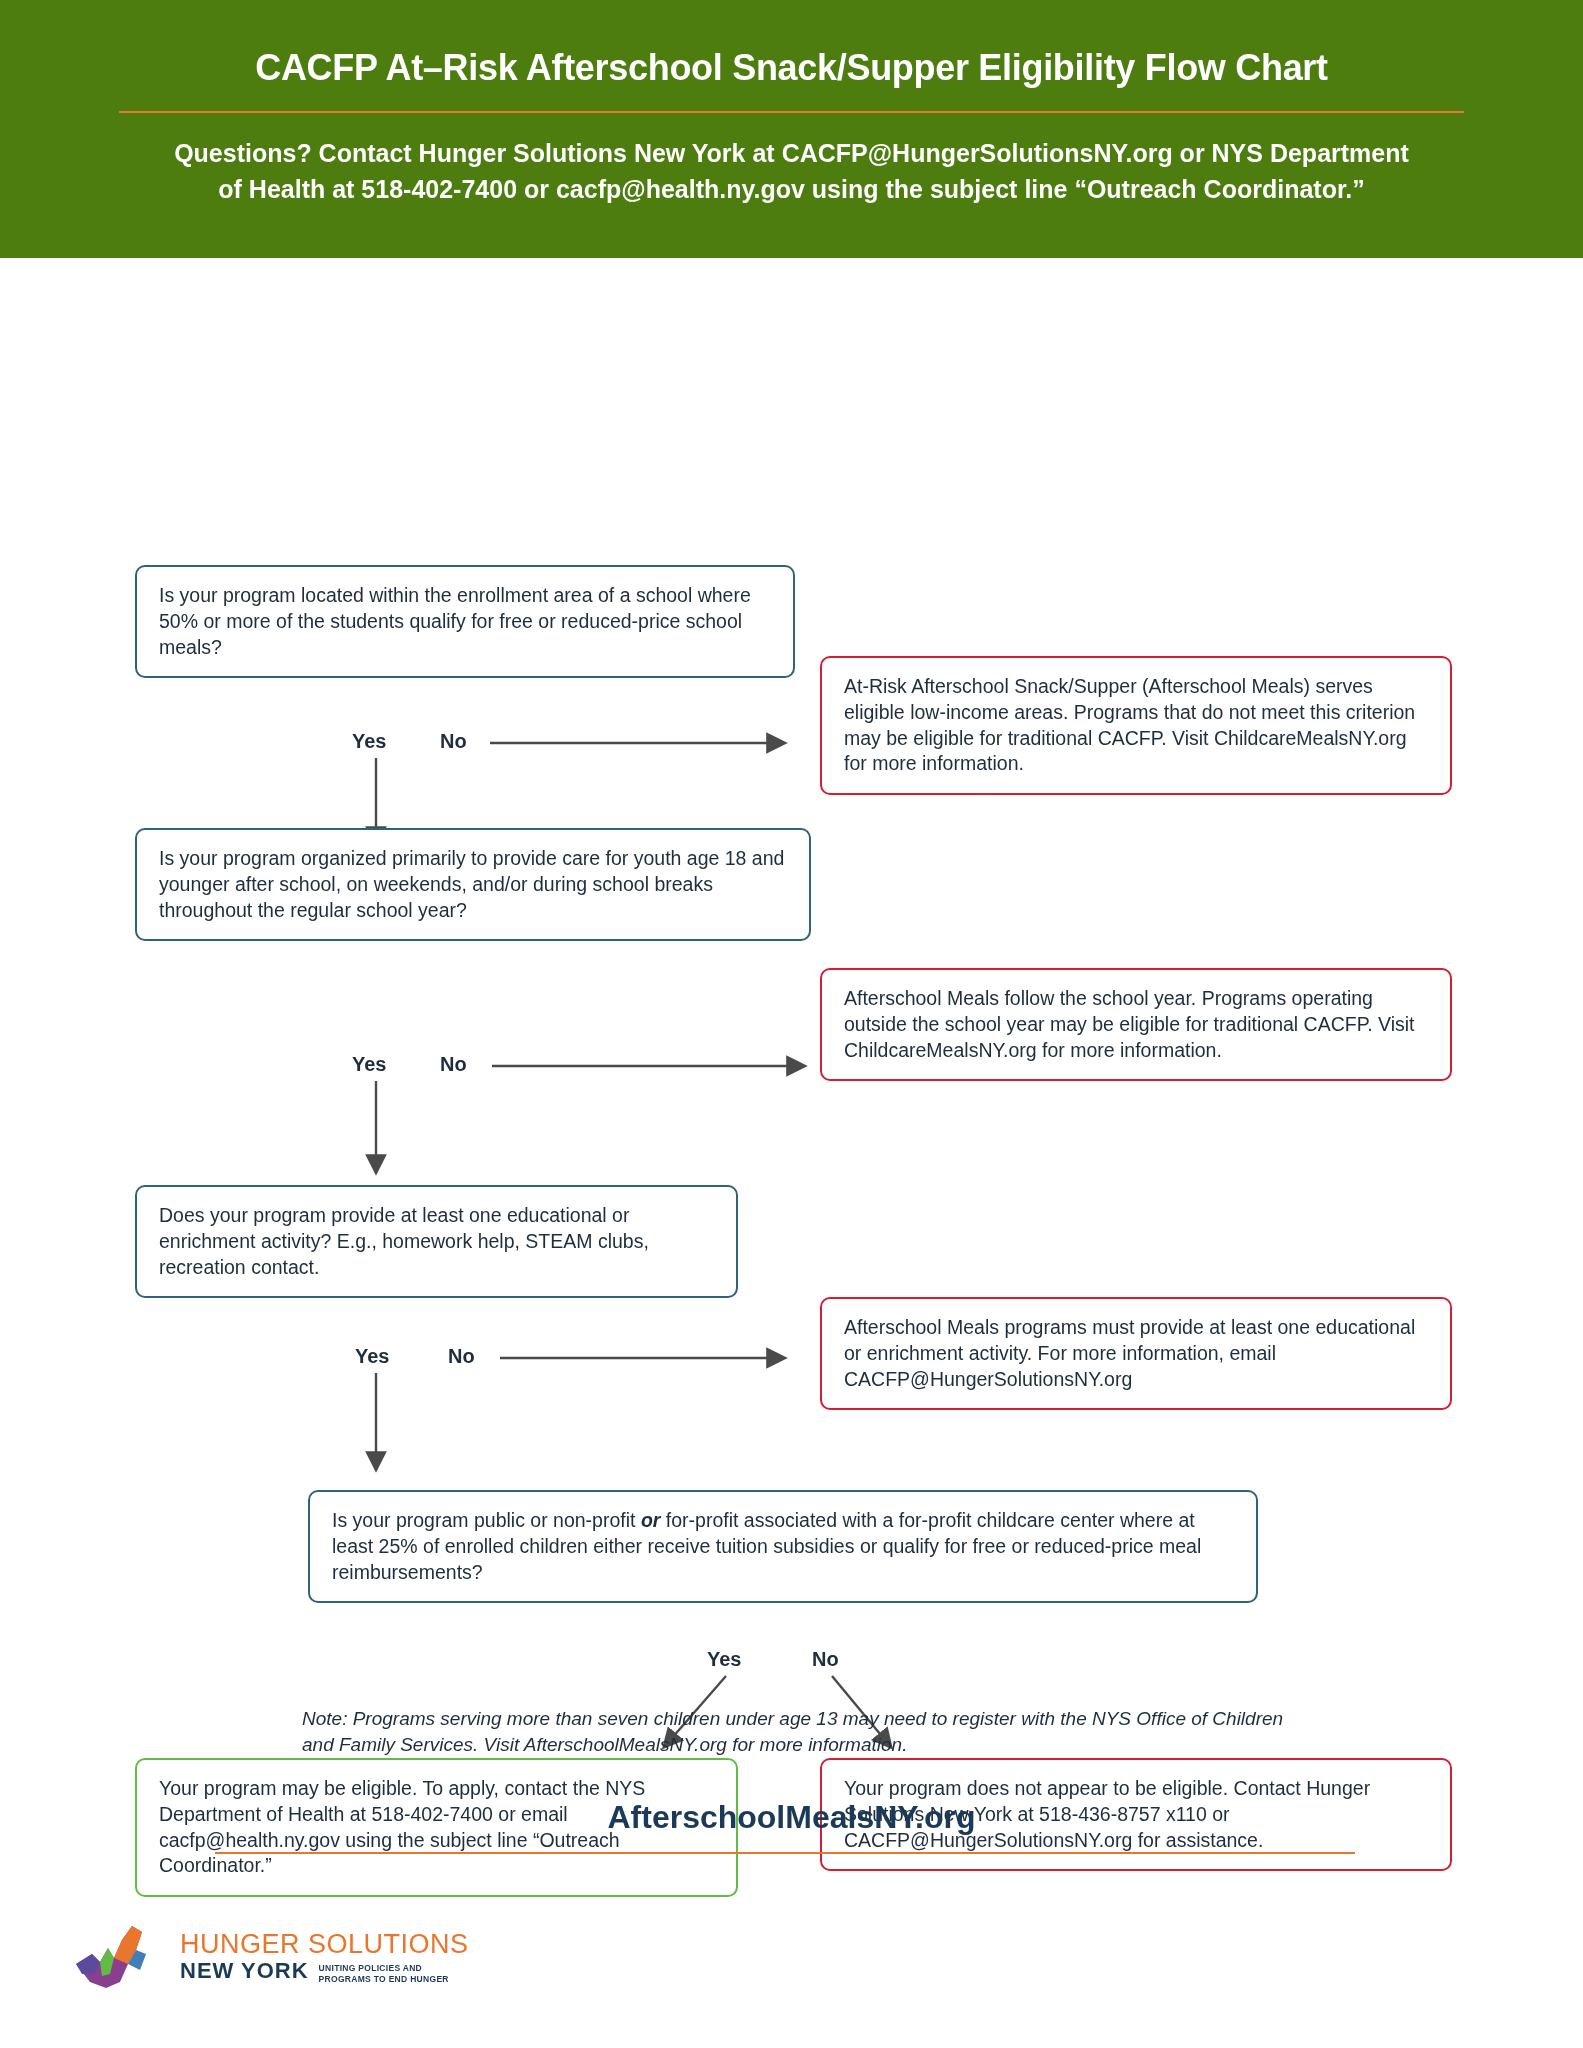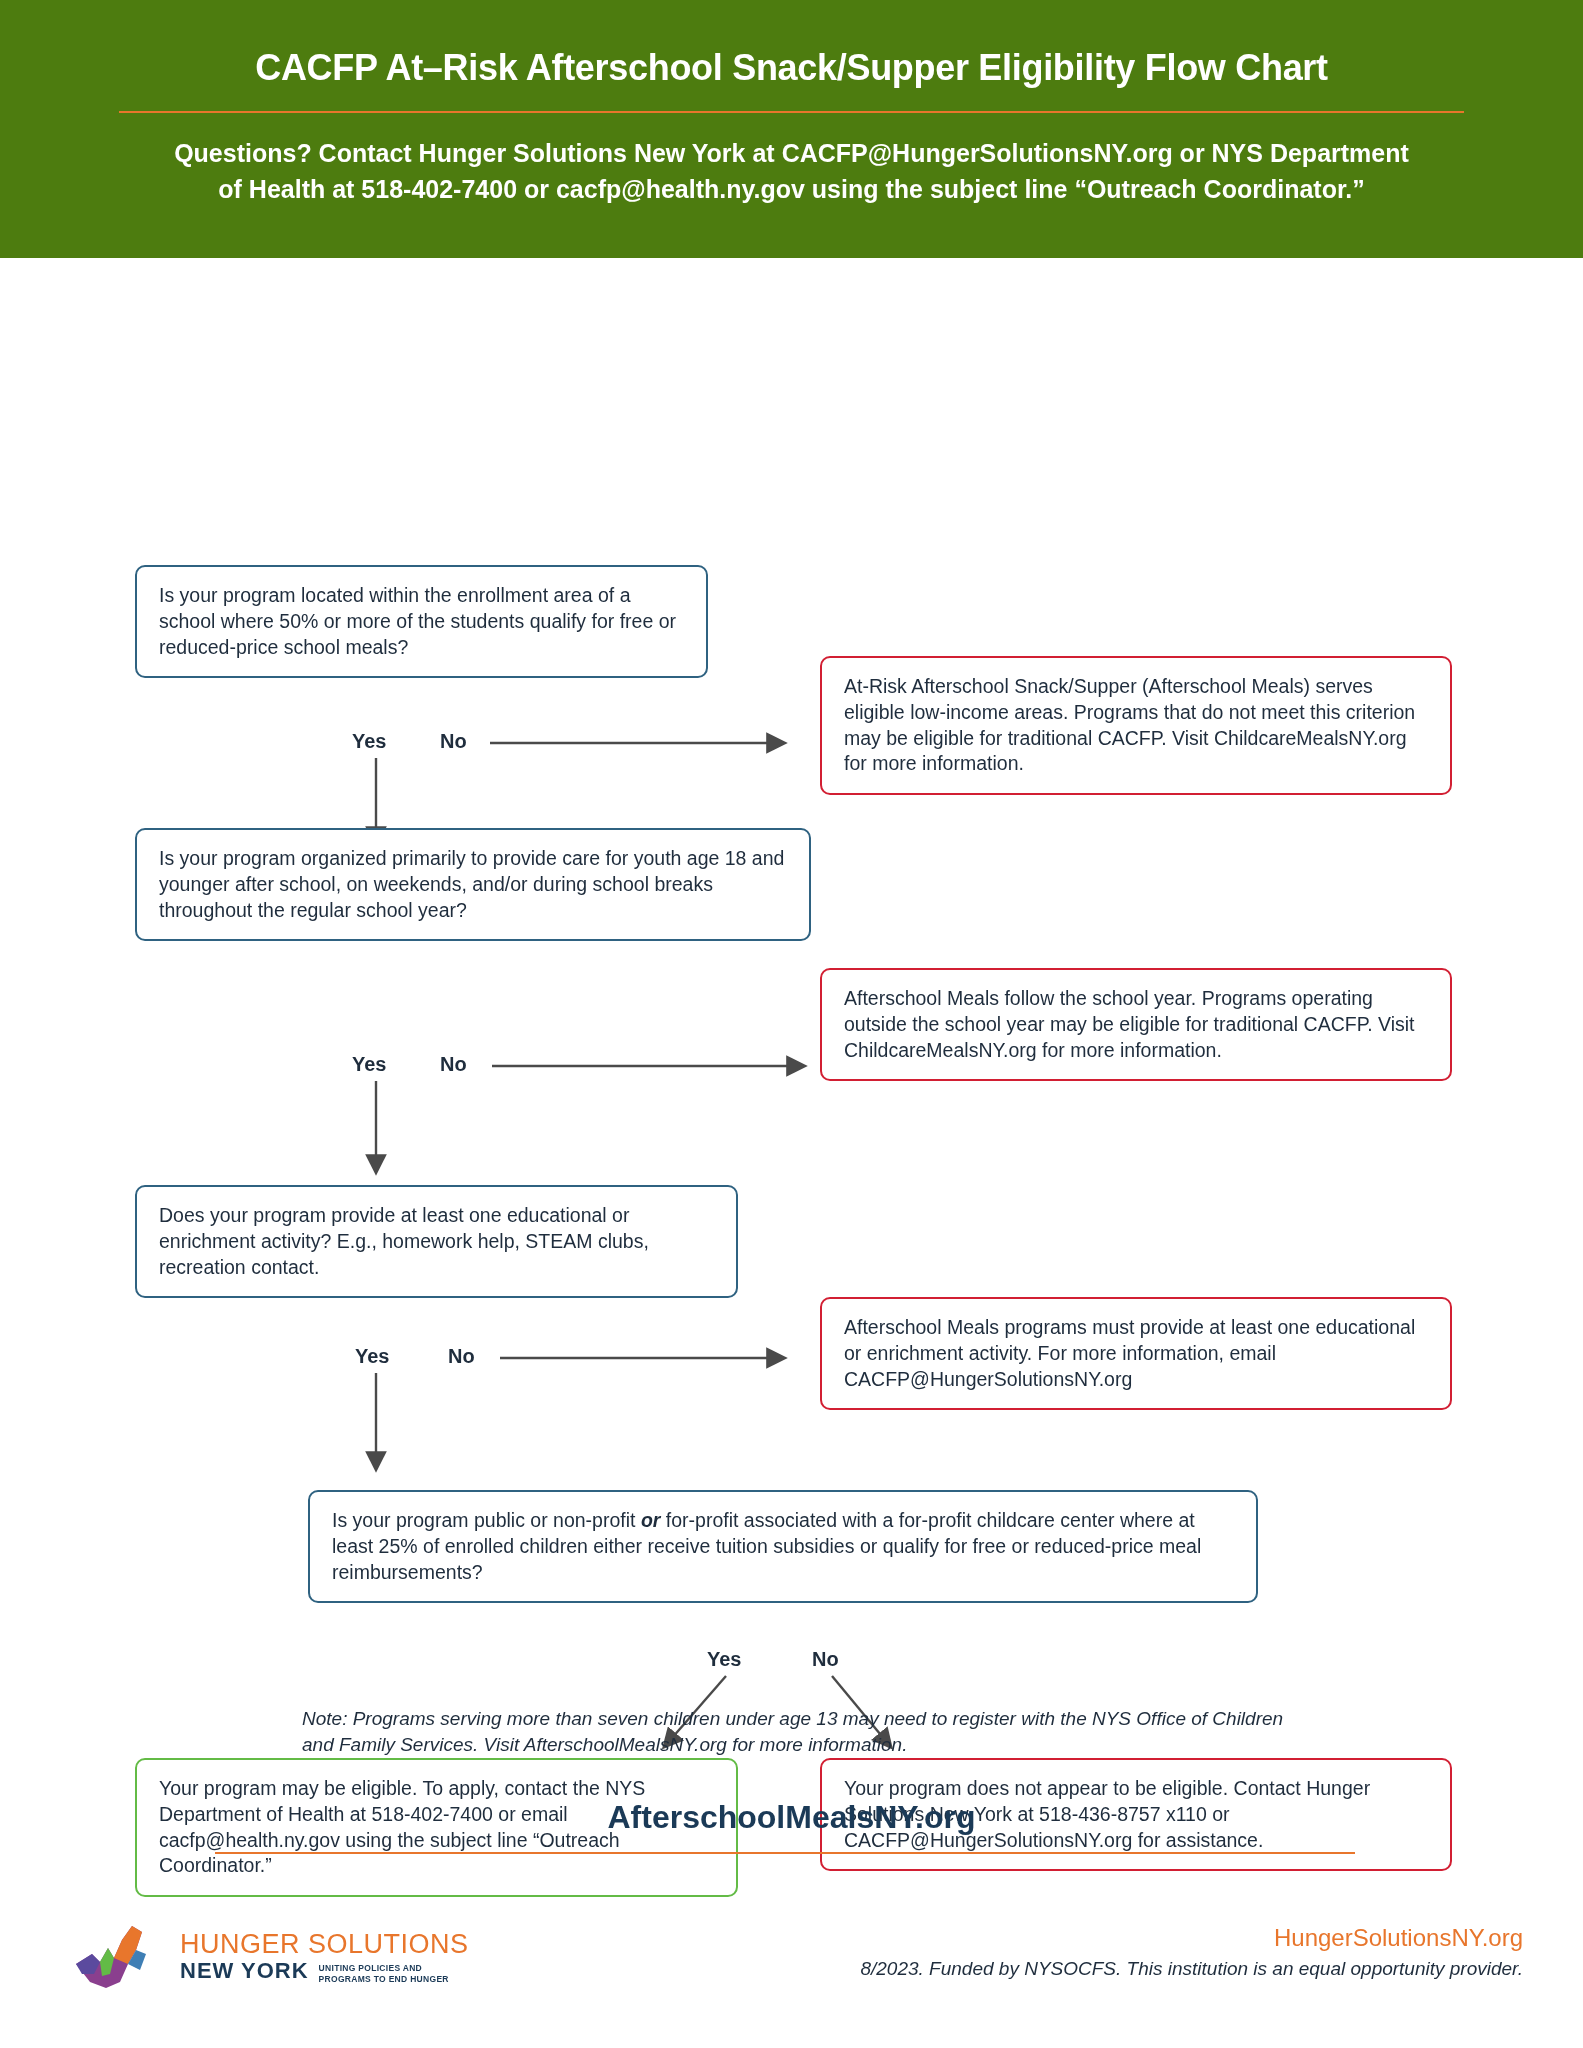--- a/index.html
+++ b/index.html
@@ -186,21 +186,21 @@
     <line x1="376" y1="823" x2="376" y2="913" stroke="#4a4a4a" stroke-width="2.4" marker-end="url(#ah)"></line>
     <line x1="492" y1="808" x2="803" y2="808" stroke="#4a4a4a" stroke-width="2.4" marker-end="url(#ah)"></line>
 
     <line x1="376" y1="1115" x2="376" y2="1210" stroke="#4a4a4a" stroke-width="2.4" marker-end="url(#ah)"></line>
     <line x1="500" y1="1100" x2="783" y2="1100" stroke="#4a4a4a" stroke-width="2.4" marker-end="url(#ah)"></line>
 
     <line x1="726" y1="1418" x2="665" y2="1488" stroke="#4a4a4a" stroke-width="2.4" marker-end="url(#ah)"></line>
     <line x1="832" y1="1418" x2="890" y2="1488" stroke="#4a4a4a" stroke-width="2.4" marker-end="url(#ah)"></line>
   </svg>
 
-  <div class="box question" style="left:135px; top:307px; width:573px;">
+  <div class="box question" style="left:135px; top:307px; width:660px;">
     <span>Is your program located within the enrollment area of a school where 50% or more of the students qualify for free or reduced-price school meals?</span>
   </div>
   <div class="label" style="left:352px; top:472px;">Yes</div>
   <div class="label" style="left:440px; top:472px;">No</div>
 
   <div class="box negative" style="left:820px; top:398px; width:632px;">
     <span>At-Risk Afterschool Snack/Supper (Afterschool Meals) serves eligible low-income areas. Programs that do not meet this criterion may be eligible for traditional CACFP. Visit ChildcareMealsNY.org for more information.</span>
   </div>
 
   <div class="box question" style="left:135px; top:570px; width:676px;">
@@ -255,17 +255,13 @@
     </svg>
     <div>
       <div class="logo-text-main">HUNGER SOLUTIONS</div>
       <div class="logo-row2">
         <div class="logo-text-sub">NEW YORK</div>
         <div class="logo-tag">UNITING POLICIES AND<br>PROGRAMS TO END HUNGER</div>
       </div>
     </div>
   </div>
 
-  <div class="footer-right">
-    <div class="footer-url">HungerSolutionsNY.org</div>
-    <div class="footer-fine">8/2023. Funded by NYSOCFS. This institution is an equal opportunity provider.</div>
-  </div>
 </div>
 
 </body></html>

